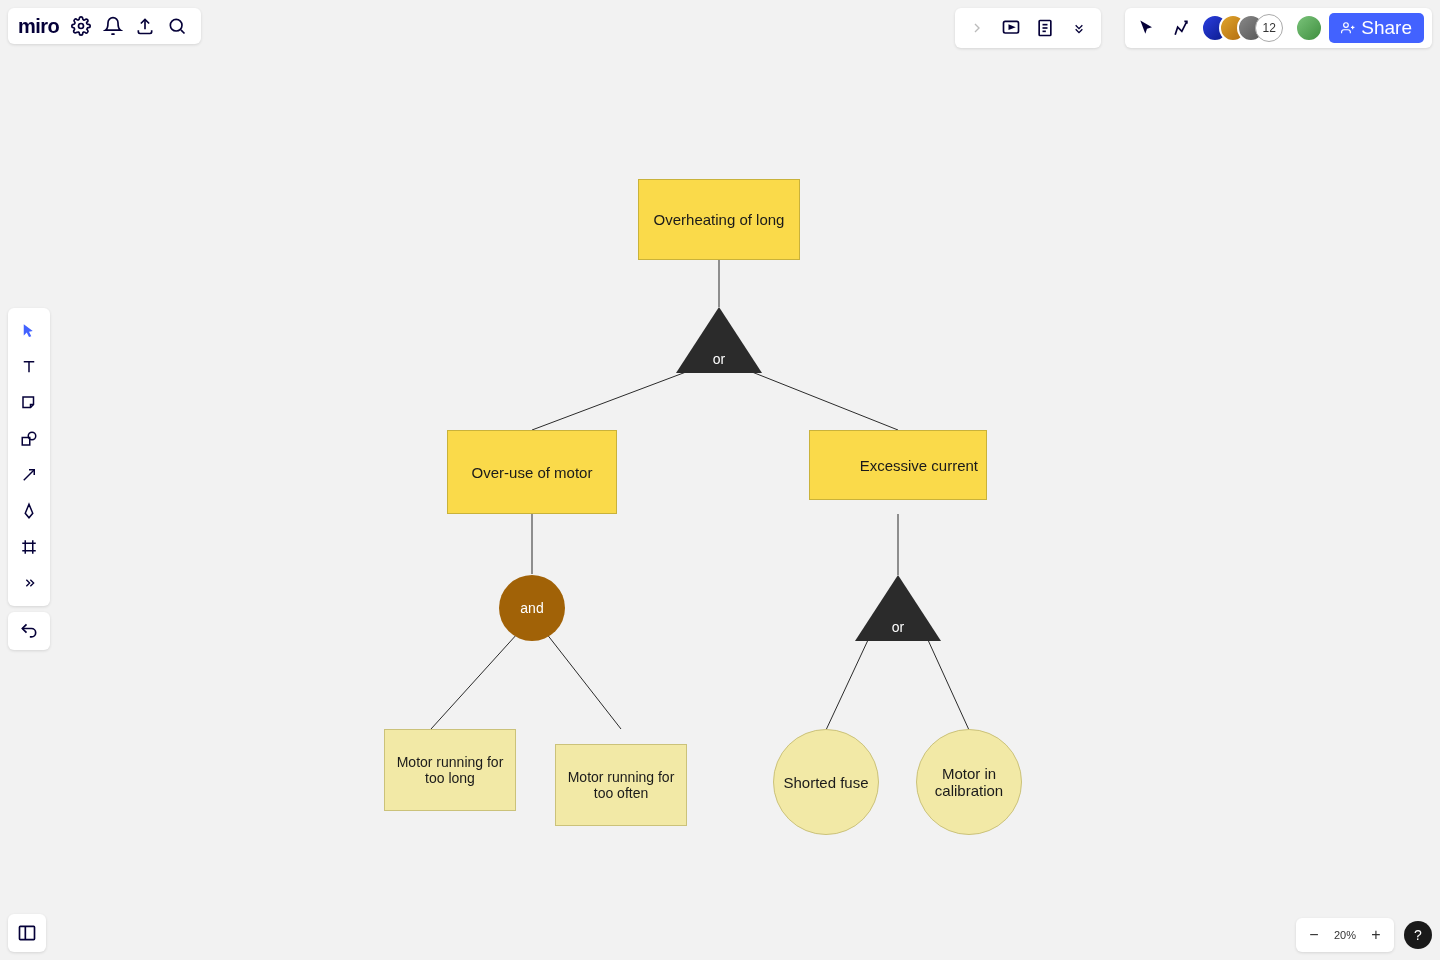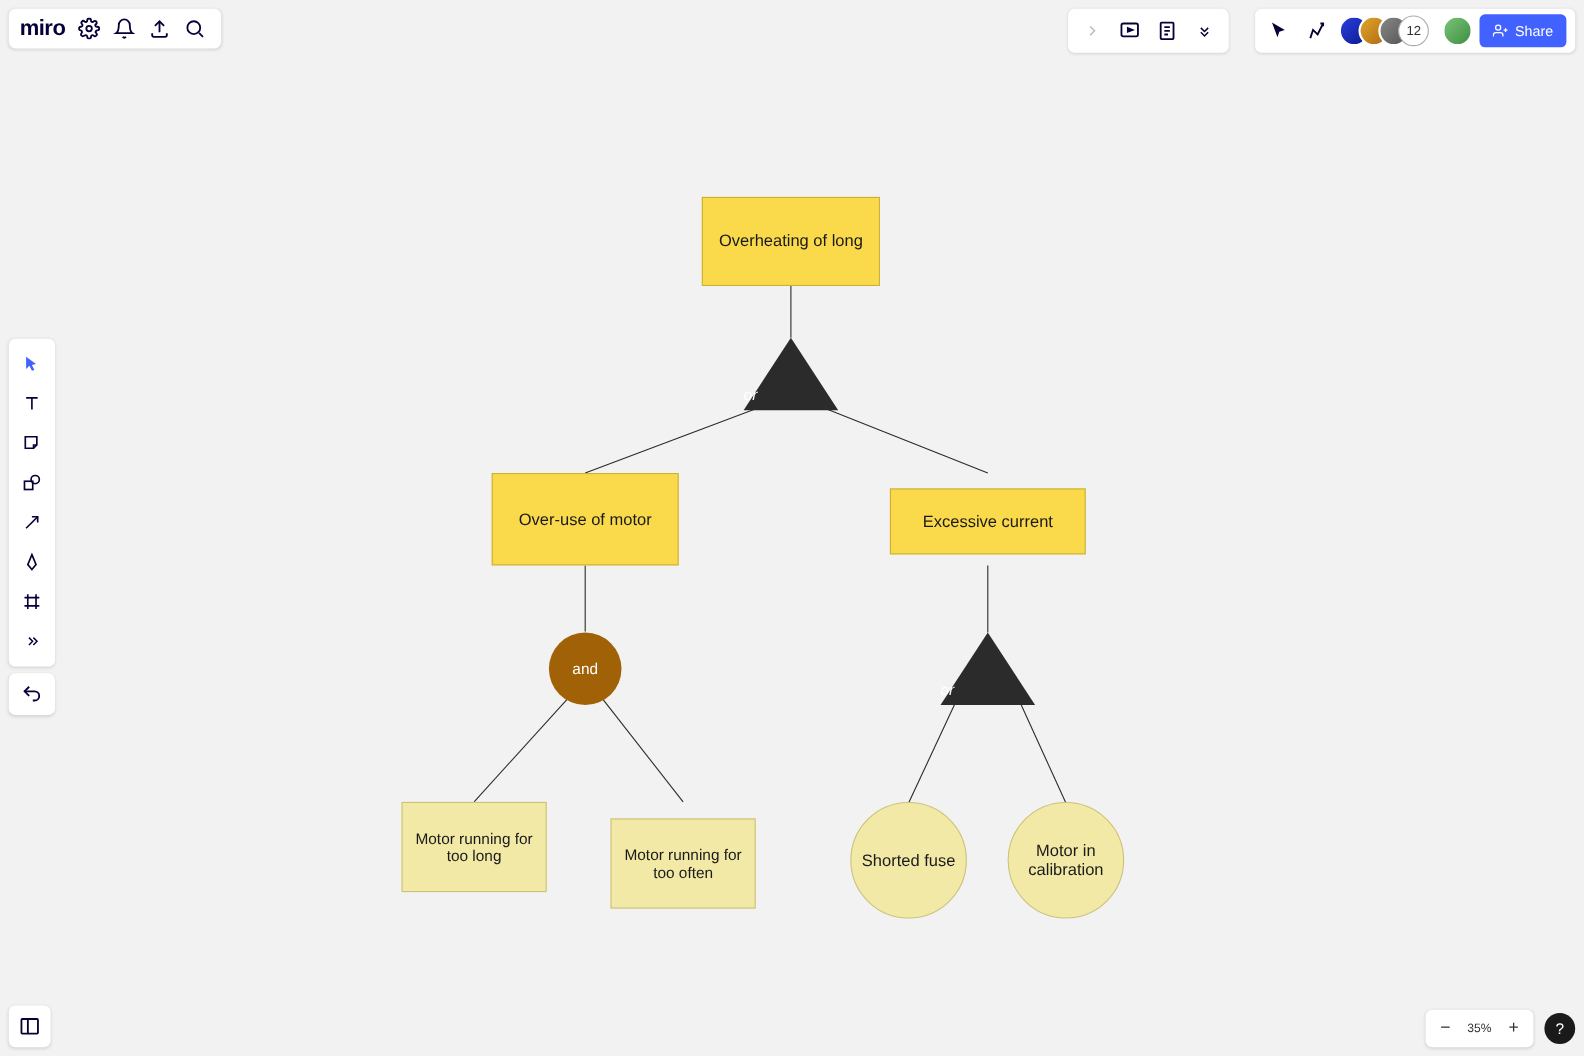--- a/index.html
+++ b/index.html
@@ -18,21 +18,21 @@
   .topbar-right-cluster {
     position: absolute; top: 8px; right: 8px;
     display:flex; gap:24px; align-items:center;
   }
   .panel { background:#fff; border-radius:6px; box-shadow:0 1px 3px rgba(0,0,0,.12); height:40px; display:flex; align-items:center; padding:0 8px; gap:6px;}
   .avatar { width:28px; height:28px; border-radius:50%; border:2px solid #fff; display:inline-block; }
   .avatar-stack { display:flex; align-items:center;}
   .avatar-stack .avatar { margin-left:-10px; }
   .avatar-stack .avatar:first-child { margin-left:0; }
   .avatar-count { width:28px; height:28px; border-radius:50%; background:#fff; border:1px solid #aaa; font-size:12px; display:flex; align-items:center; justify-content:center; margin-left:-10px; color:#333;}
-  .share-btn { background:#4262ff; color:#fff; border:none; border-radius:5px; height:30px; padding:0 12px; font-size:13px; font-weight:500; display:flex; align-items:center; gap:6px; cursor:pointer;}
+  .share-btn { background:#4262ff; color:#fff; border:none; border-radius:5px; height:30px; padding:0 12px; font-size:19px; font-weight:500; display:flex; align-items:center; gap:6px; cursor:pointer;}
   
   .toolbar {
     position:absolute; left:8px; top:308px;
     background:#fff; border-radius:6px; box-shadow:0 1px 3px rgba(0,0,0,.12);
     display:flex; flex-direction:column; padding:6px 4px; gap:2px;
   }
   .tool { width:34px; height:34px; display:flex; align-items:center; justify-content:center; border-radius:4px; cursor:pointer; color:#050038;}
   .tool.active { color:#4262ff; }
   .undo-panel { position:absolute; left:8px; top:612px; background:#fff; border-radius:6px; box-shadow:0 1px 3px rgba(0,0,0,.12); width:42px; height:38px; display:flex; align-items:center; justify-content:center; cursor:pointer; color:#050038;}
   
@@ -43,21 +43,21 @@
   .zoom .zbtn { width:24px; height:24px; display:flex; align-items:center; justify-content:center; cursor:pointer; border-radius:4px; font-size:16px; color:#333;}
   .help { position:absolute; right:8px; bottom:8px; width:28px; height:28px; border-radius:50%; background:#1a1a1a; color:#fff; display:flex; align-items:center; justify-content:center; font-size:14px; cursor:pointer; bottom:11px;}
   
   .canvas { position:absolute; inset:0; }
   .node-rect { position:absolute; background:#fada4a; border:1px solid #c9b23a; display:flex; align-items:center; justify-content:center; text-align:center; font-size:15px; color:#1a1a1a; padding:4px 8px;}
   .node-rect.light { background:#f2e9a6; border:1px solid #cbc27a;}
   .node-circle { position:absolute; border-radius:50%; background:#f2e9a6; border:1px solid #cbc27a; display:flex; align-items:center; justify-content:center; text-align:center; font-size:15px; color:#1a1a1a; padding:6px;}
   .gate-circle { position:absolute; border-radius:50%; background:#a16207; color:#fff; display:flex; align-items:center; justify-content:center; font-size:14px;}
   .gate-tri-wrap { position:absolute; }
   .gate-tri { width:0; height:0; border-left:43px solid transparent; border-right:43px solid transparent; border-bottom:66px solid #2b2b2b; }
-  .gate-tri-label { position:absolute; bottom:6px; width:100%; color:#fff; font-size:14px;font-style:italic;}
+  .gate-tri-label { position:absolute; bottom:6px; width:100%; text-align:center; color:#fff; font-size:14px;}
   svg.edges { position:absolute; inset:0; width:1440px; height:960px; pointer-events:none; }
   svg.edges line { stroke:#2b2b2b; stroke-width:1; }
 </style>
 </head>
 <body>
 
 <div class="canvas">
 
   <svg class="edges">
 
@@ -86,34 +86,34 @@
 
   <div class="gate-tri-wrap" style="left:676px; top:307px; width:86px;">
     <div class="gate-tri"></div>
     <div class="gate-tri-label">or</div>
   </div>
 
   <div class="node-rect" style="left:447px; top:430px; width:170px; height:84px;">
     <span>Over-use of motor</span>
   </div>
 
-  <div class="node-rect" style="left:809px; top:444px; width:178px; height:60px;">
+  <div class="node-rect" style="left:809px; top:430px; width:178px; height:70px;justify-content:flex-end;">
     <span>Excessive current</span>
   </div>
 
   <div class="gate-circle" style="left:499px; top:575px; width:66px; height:66px;">
     <span>and</span>
   </div>
 
   <div class="gate-tri-wrap" style="left:855px; top:575px; width:86px;">
     <div class="gate-tri"></div>
     <div class="gate-tri-label">or</div>
   </div>
 
-  <div class="node-rect light" style="left:365px; top:729px; width:132px; height:82px; font-size:14px;">
+  <div class="node-rect light" style="left:384px; top:729px; width:132px; height:82px; font-size:14px;">
     <span>Motor running for too long</span>
   </div>
   <div class="node-rect light" style="left:555px; top:744px; width:132px; height:82px; font-size:14px;">
     <span>Motor running for too often</span>
   </div>
 
   <div class="node-circle" style="left:773px; top:729px; width:106px; height:106px;">
     <span>Shorted fuse</span>
   </div>
   <div class="node-circle" style="left:916px; top:729px; width:106px; height:106px;">
@@ -271,18 +271,18 @@
 
 <div class="bl-panel">
   <svg width="20" height="20" viewBox="0 0 24 24" fill="none" stroke="currentColor" stroke-width="2">
       <rect x="3" y="4" width="18" height="16" rx="1"></rect>
       <line x1="10" y1="4" x2="10" y2="20"></line>
     </svg>
 </div>
 
 <div class="zoom">
   <div class="zbtn">−</div>
-  <div class="zval">35%</div>
+  <div class="zval">20%</div>
   <div class="zbtn">+</div>
 </div>
 <div class="help">
   <span>?</span>
 </div>
 
 </body></html>

